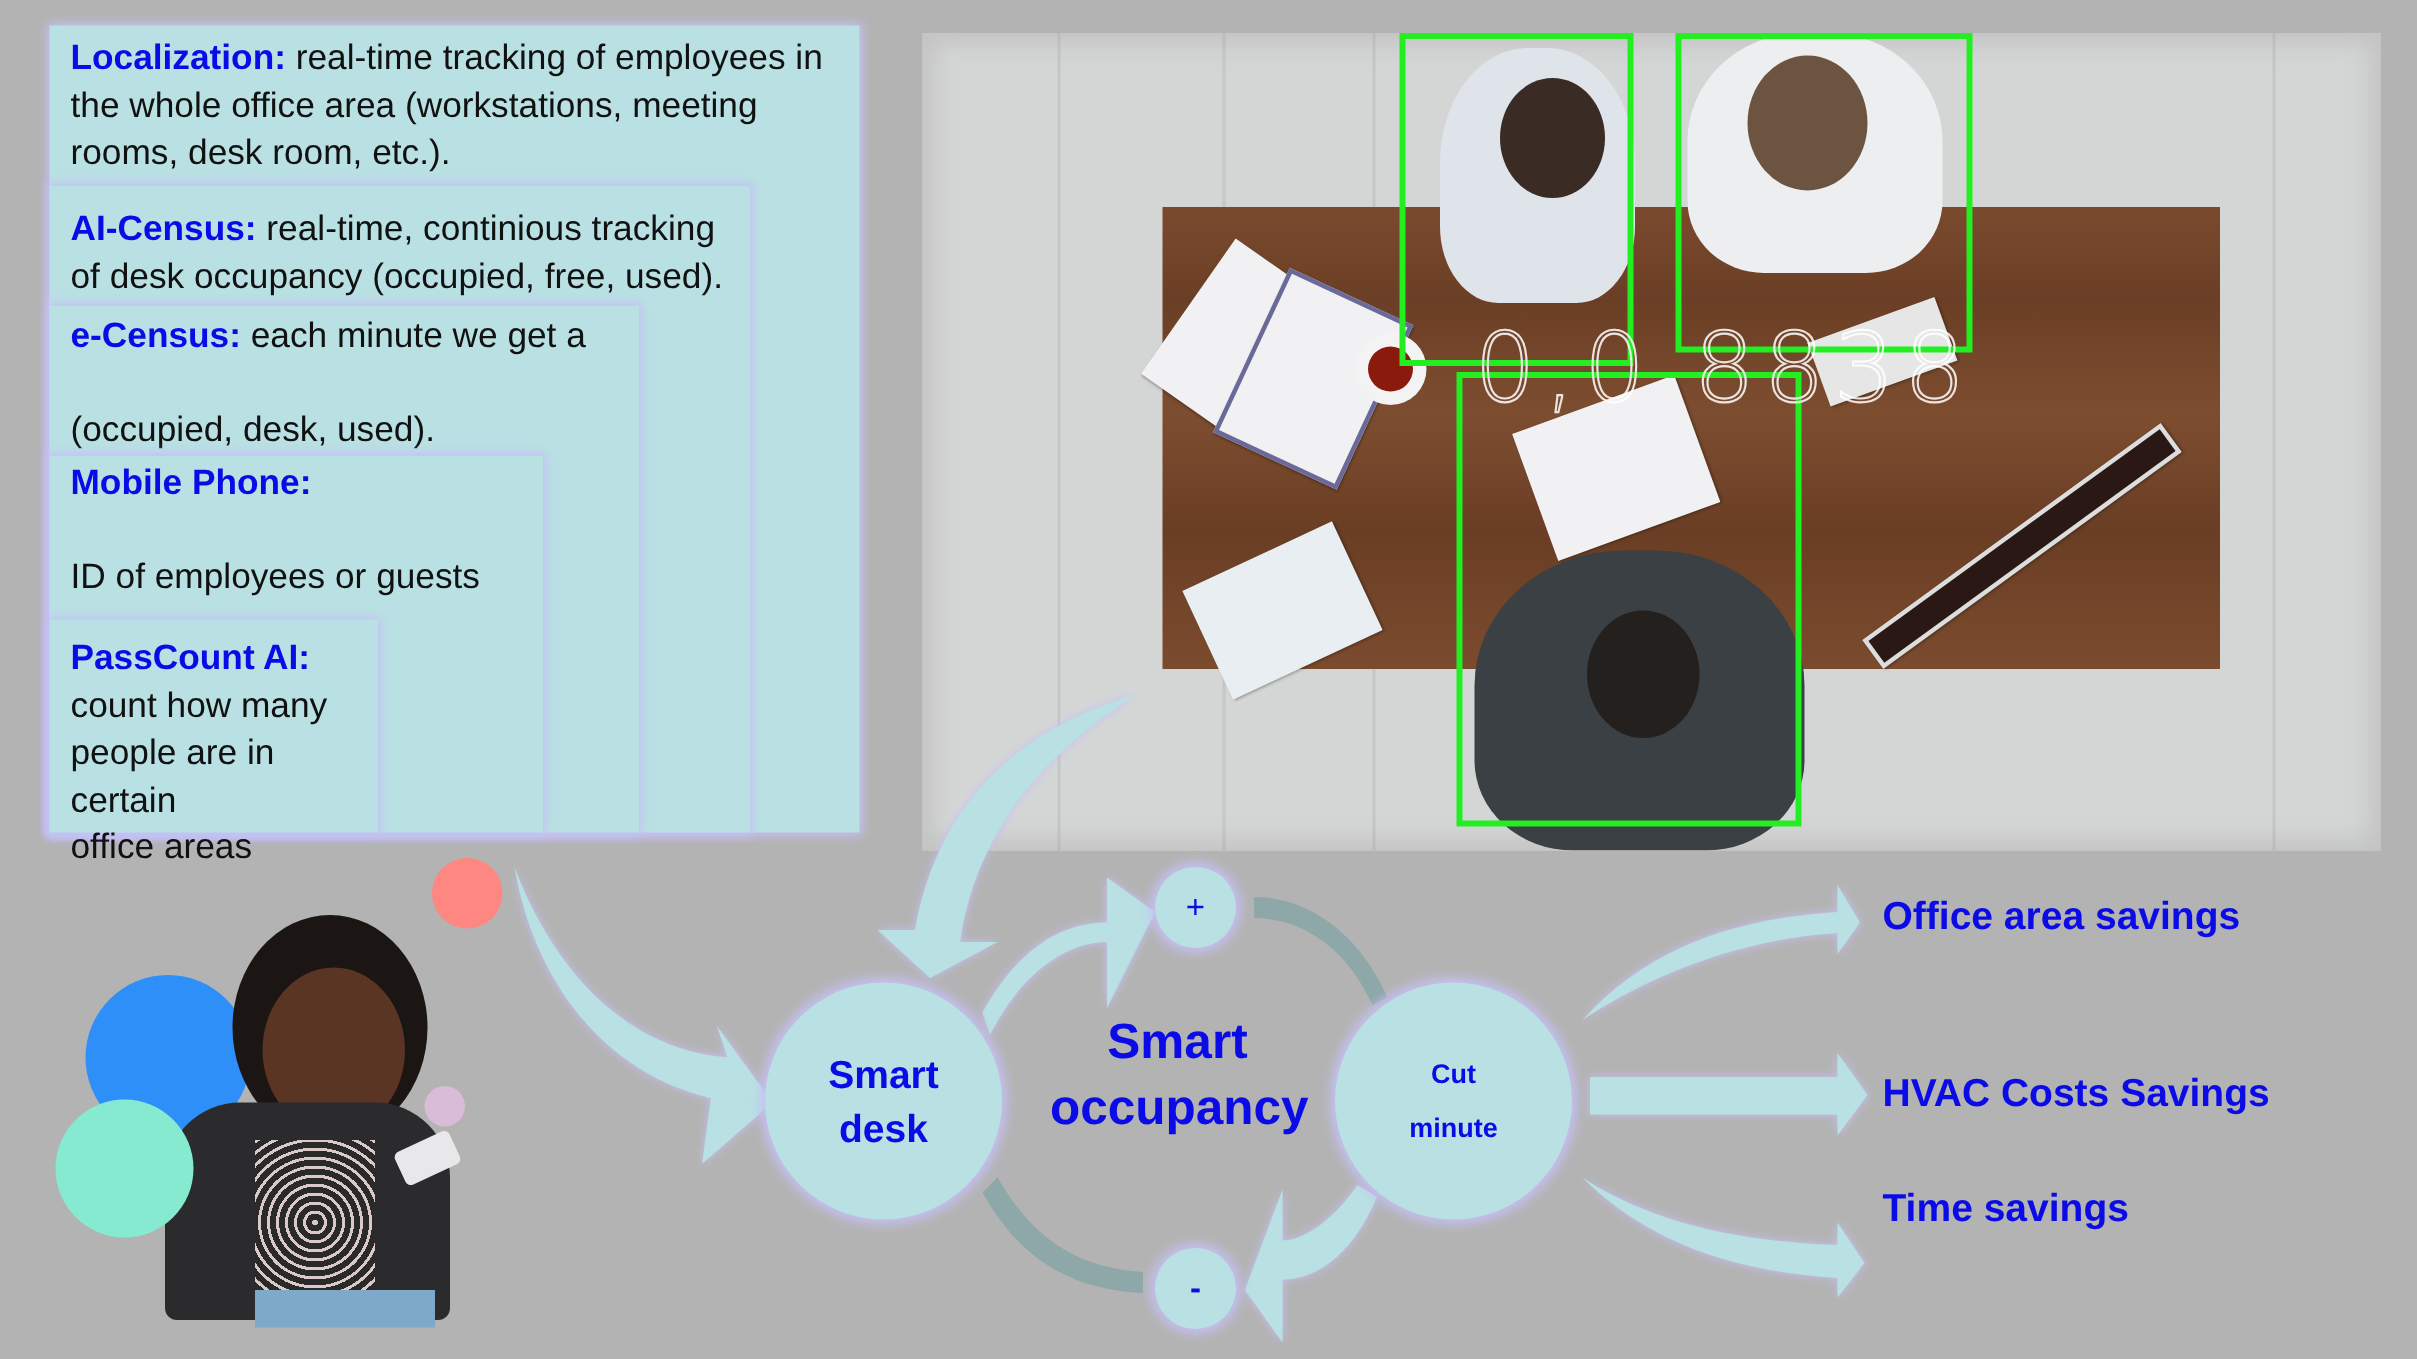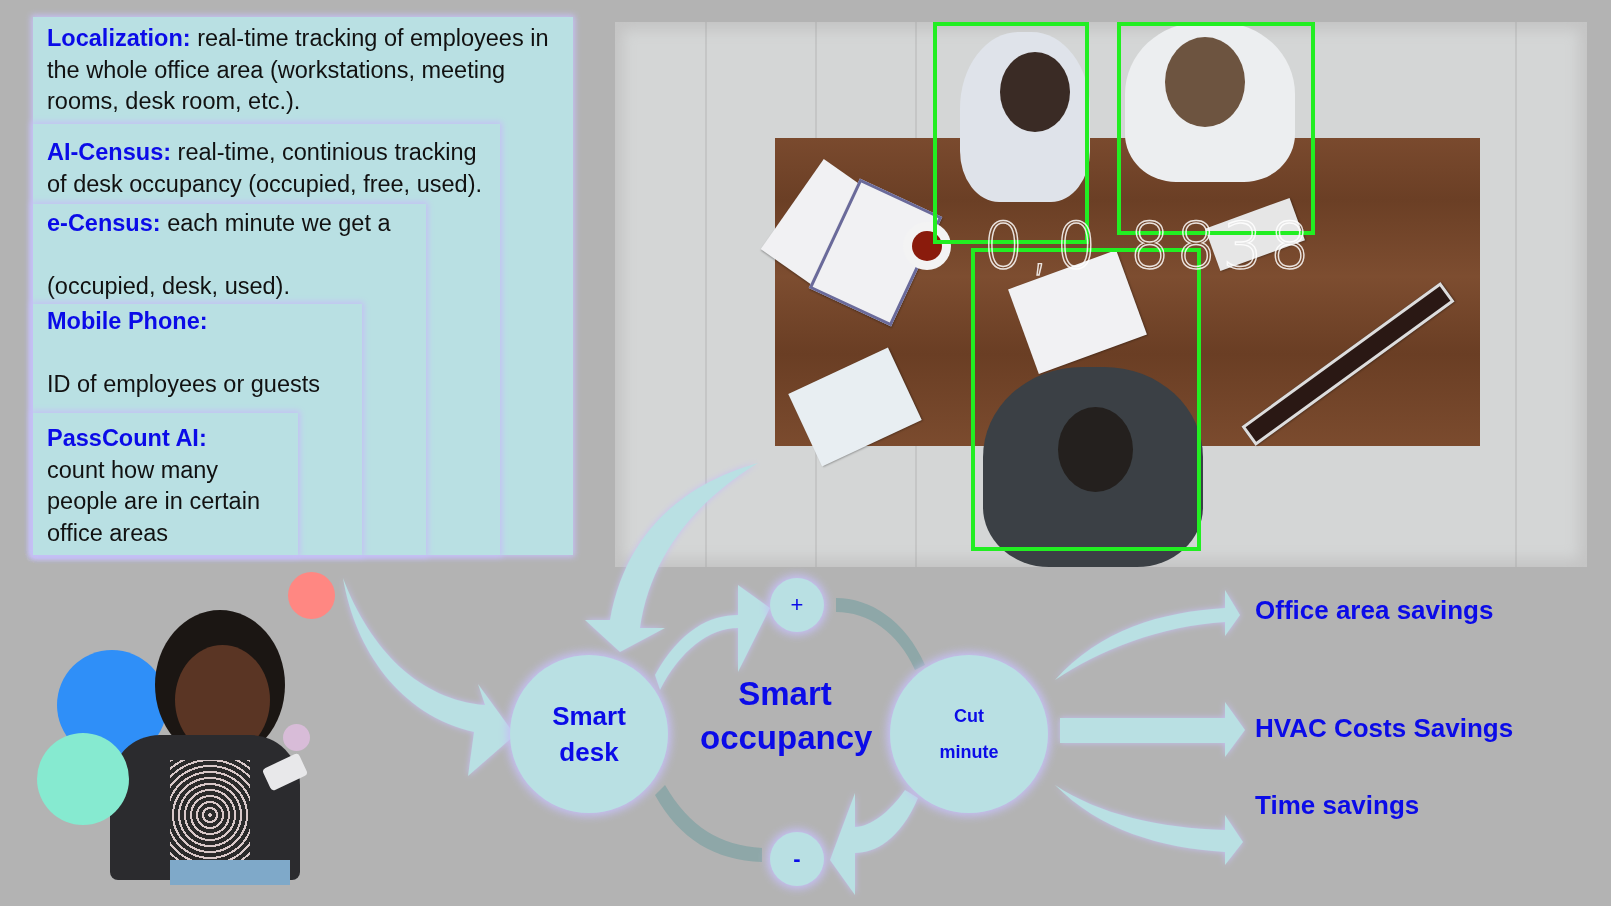--- a/index.html
+++ b/index.html
@@ -80,21 +80,21 @@
   <br>
   <span>(occupied, desk, used).</span>
 </div>
 
 <div class="box" style="left:33px; top:304px; width:329px; height:251px; z-index:4; padding-top:2px;">
   <span class="kw">Mobile Phone:</span><br>
   <br>
   <span>ID of employees or guests</span>
 </div>
 
-<div class="box" style="left:33px; top:413px; width:265px; height:142px; z-index:5; padding-top:10px;">
+<div class="box" style="left:33px; top:413px; width:219px; height:142px; z-index:5; padding-top:10px;">
   <span class="kw">PassCount AI:</span><br>
   <span>count how many</span><br>
   <span>people are in certain</span><br>
   <span>office areas</span>
 </div>
 
 <div class="photo">
   <div class="floor-line" style="left:90px;"></div>
   <div class="floor-line" style="left:200px;"></div>
   <div class="floor-line" style="left:300px;"></div>

